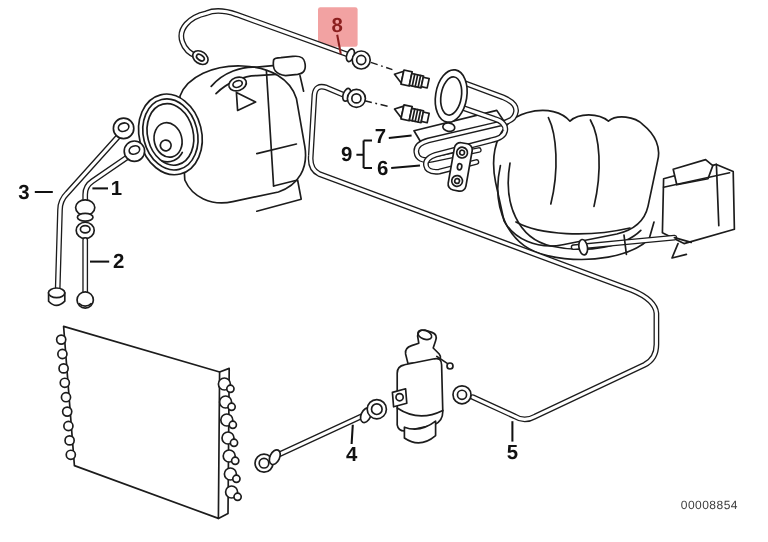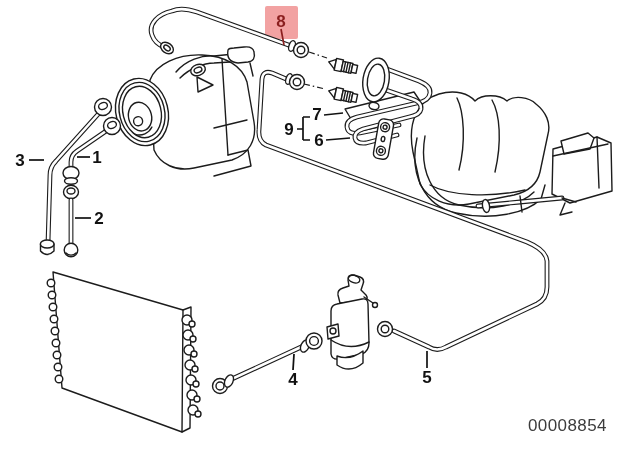--- a/index.html
+++ b/index.html
@@ -12,22 +12,22 @@
     position:absolute; transform:translate(-50%,-50%);
     font-weight:bold; font-size:17px; line-height:1; color:#111111;
     user-select:none; white-space:nowrap;
   }
   .callout.red { color:#8b1f1f; }
   .highlight-box {
     position:absolute; left:265px; top:6px; width:33px; height:33px;
     background:#f2a2a2; border-radius:2px;
   }
   .drawing-number {
-    position:absolute; left:528px; top:416px; width:50px; text-align:right;
-    font-size:17px; color:#3c3c3c; letter-spacing:0.4px;
+    position:absolute; left:565px; top:416px; width:50px; text-align:right;
+    font-size:10px; color:#3c3c3c; letter-spacing:0.4px;
   }
   
   .o  { fill:none; stroke:#1c1c1c; stroke-width:4.8; stroke-linecap:round; stroke-linejoin:round; }
   .i  { fill:none; stroke:#ffffff; stroke-width:2.6; stroke-linecap:round; stroke-linejoin:round; }
   .ln { fill:none; stroke:#1c1c1c; stroke-width:1.4; stroke-linecap:round; stroke-linejoin:round; }
   .w  { fill:#ffffff; stroke:#1c1c1c; stroke-width:1.4; stroke-linejoin:round; }
   .ld { stroke:#111111; stroke-width:1.7; }
   .ldr{ stroke:#8b1f1f; stroke-width:1.7; }
   .dd { fill:none; stroke:#1c1c1c; stroke-width:1.2; stroke-dasharray:6 3 1.5 3; }
 </style>

